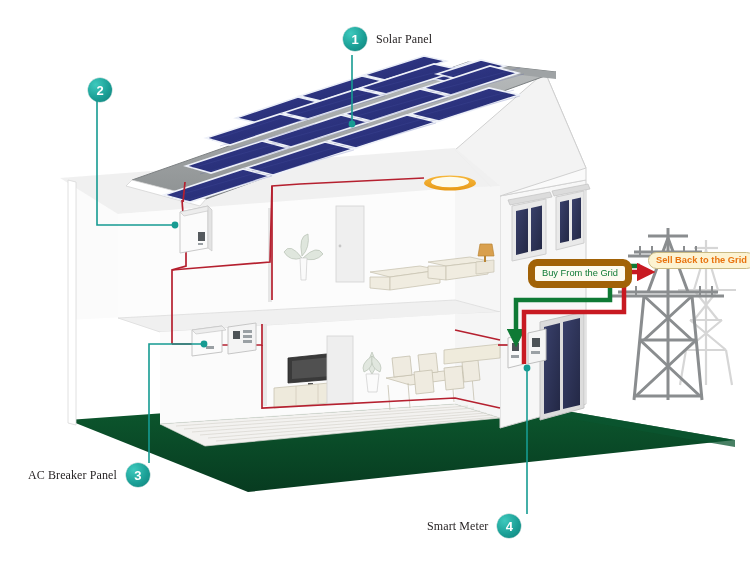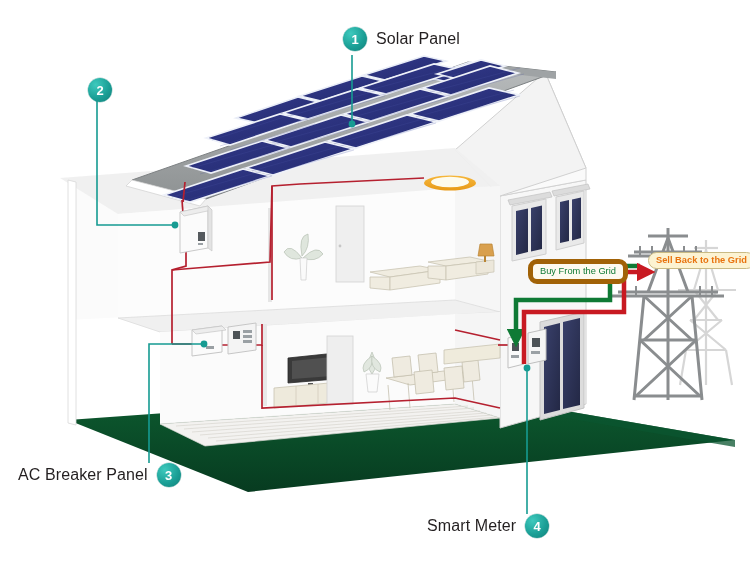--- a/index.html
+++ b/index.html
@@ -27,58 +27,58 @@
     height: 562px;
   }
   .label {
     position: absolute;
     display: flex;
     align-items: center;
     gap: 9px;
     white-space: nowrap;
   }
   .label-text {
-    font-size: 16px;
+    font-size: 12px;
     color: #231f20;
     letter-spacing: .1px;
-    font-family: Liberation Sans, sans-serif;
+    font-family: Liberation Serif, serif;
   }
   .badge {
     width: 24px;
     height: 24px;
     border-radius: 50%;
     background: radial-gradient(circle at 32% 28%, #3ec9bd 0%, #1a9e95 58%, #128079 100%);
     color: #ffffff;
     font-size: 13px;
     font-weight: bold;
     display: flex;
     align-items: center;
     justify-content: center;
     line-height: 1;
     box-shadow: 0 0 0 .5px rgba(12,110,104,.35);
     flex: 0 0 auto;
   }
   #lbl-solar   { left: 343px; top: 27px; }
   #lbl-inv     { left: 88px;  top: 78px; }
-  #lbl-acb     { left: 18px;  top: 463px; text-align: center; }
+  #lbl-acb     { left: 28px;  top: 463px; text-align: center; }
   #lbl-meter   { left: 427px; top: 514px; }
 
   .tag {
     position: absolute;
     border-radius: 9px;
     padding: 2px 7px 3px 7px;
     font-size: 9.3px;
     white-space: nowrap;
     line-height: 1.1;
     font-family: "Liberation Sans", sans-serif;
   }
   #tag-buy {
     left: 528px; top: 259px;
     background: #fdfaf0;
-    border: 5px solid #a16207;
+    border: 7px solid #a16207;
     color: #0f7a35;
   }
   #tag-sell {
     left: 648px; top: 252px;
     background: #fcf3d2;
     border: 1px solid #c9ba84;
     color: #e8730f;
     font-weight: bold;
   }
 </style>

